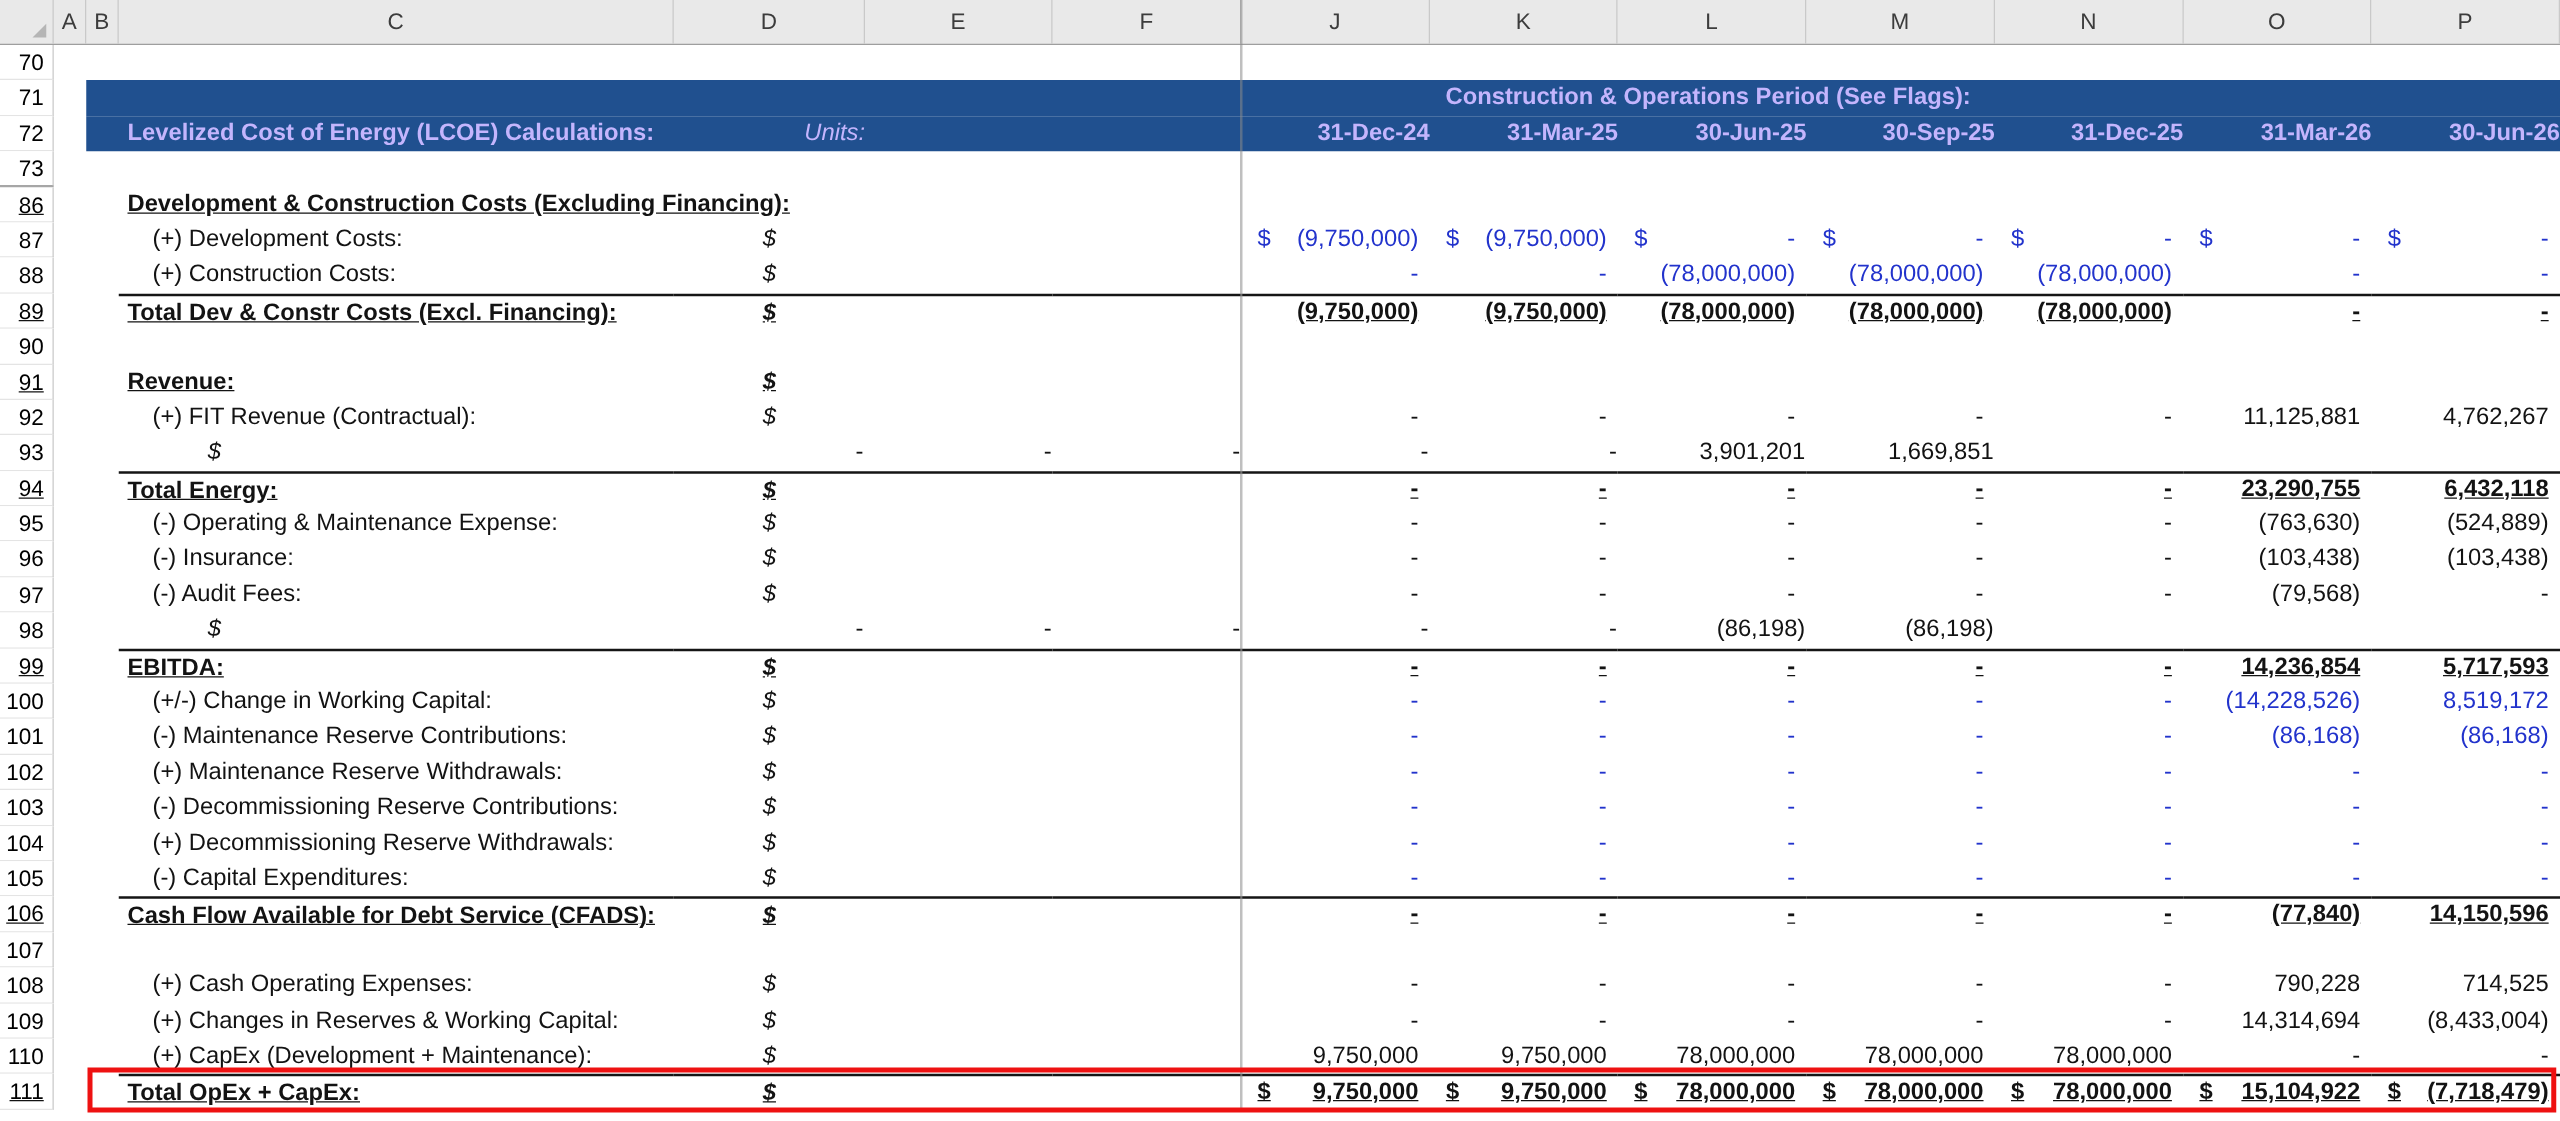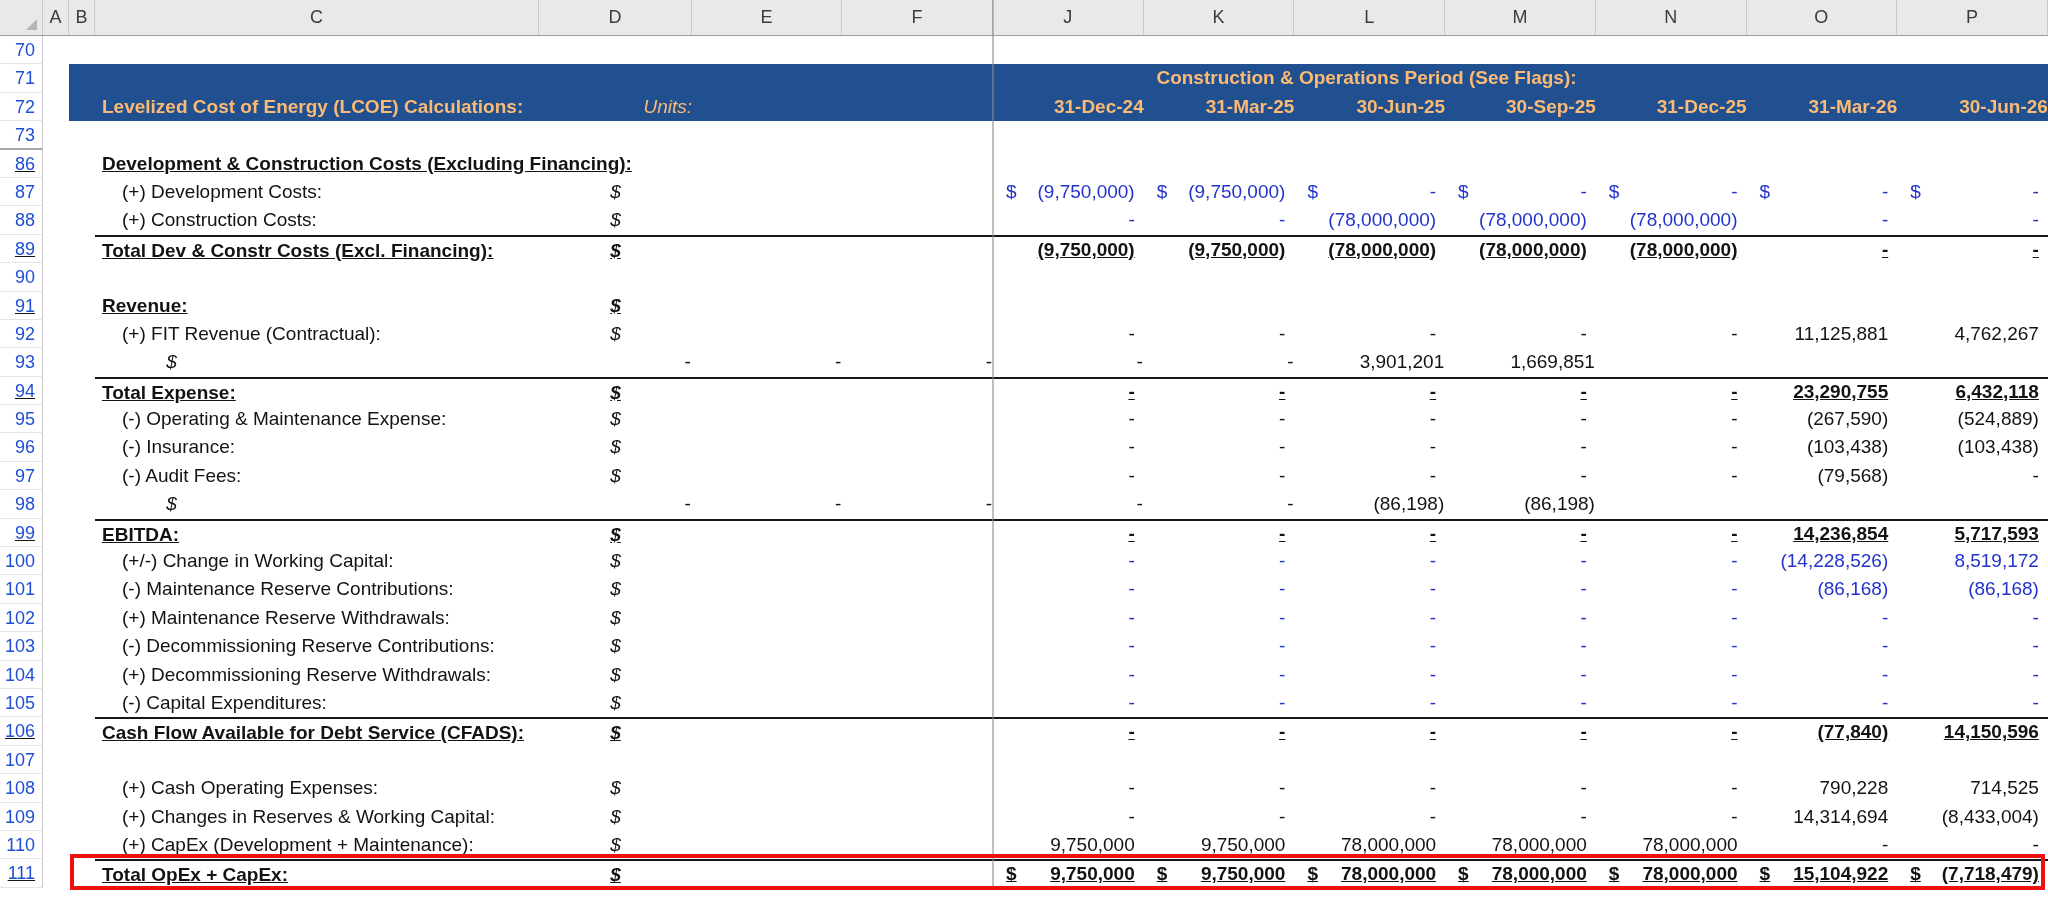--- a/index.html
+++ b/index.html
@@ -22,37 +22,37 @@
       border-left:11px solid transparent;border-bottom:11px solid #b5b5b5;}
 
   
   .row{display:flex;height:28.4px;line-height:28.4px;font-size:19px;color:#131313;
        box-sizing:border-box;white-space:nowrap;}
   .row.bold{font-weight:700;text-decoration:underline;}
   .row.blue .c-val{color:var(--blue);}
   .row.tb .cell{border-top:2px solid #151515;}
 
   .gut{flex:0 0 43px;text-align:right;padding-right:7px;box-sizing:border-box;
-       font-size:18px;font-weight:400;color:#1d4ed8;background:#fff;
+       font-size:18px;font-weight:400;color:#000000;background:#fff;
        border-right:1px solid var(--grid);border-bottom:1px solid #e4e4e4;}
   .gut.brk{border-bottom:2px solid #a6a6a6;}
 
   .sp{flex:0 0 52px;}
   .sp-a{flex:0 0 26px;}
   .cell{box-sizing:border-box;}
   .c-label{flex:0 0 444px;padding-left:7px;overflow:visible;}
   .c-label.ind{padding-left:27px;}
   .c-unit{flex:0 0 153px;text-align:center;font-style:italic;}
   .c-e{flex:0 0 150px;}
   .c-f{flex:0 0 151px;}
   .c-val{flex:0 0 150.714px;display:flex;justify-content:space-between;
          align-items:center;padding:0 9px 0 13px;overflow:hidden;}
 
   
-  .band{flex:1 1 auto;display:flex;background:var(--banner);color:#fdba74;
+  .band{flex:1 1 auto;display:flex;background:var(--banner);color:#c4b5fd;
         position:relative;font-size:19px;}
   .btitle{position:absolute;left:770px;width:1055px;top:0;text-align:center;
           font-weight:700;line-height:28.4px;}
   .b-sp{flex:0 0 26px;}
   .b-c{flex:0 0 444px;padding-left:7px;font-weight:700;box-sizing:border-box;}
   .b-d{flex:0 0 153px;text-align:right;font-weight:400;font-style:italic;}
   .b-e{flex:0 0 150px;}
   .b-f{flex:0 0 151px;}
   .b-date{flex:0 0 150.714px;text-align:right;font-weight:700;}
 
@@ -465,21 +465,21 @@
           <span>3,901,201</span>
         </div>
         <div class="cell c-val">
           <span></span>
           <span>1,669,851</span>
         </div>
       </div>
       <div class="row bold tb">
         <div class="gut">94</div>
         <div class="sp"></div>
-        <div class="cell c-label">Total Expense:</div>
+        <div class="cell c-label">Total Energy:</div>
         <div class="cell c-unit">$</div>
         <div class="cell c-e"></div>
         <div class="cell c-f"></div>
         <div class="cell c-val">
           <span></span>
           <span>-</span>
         </div>
         <div class="cell c-val">
           <span></span>
           <span>-</span>
@@ -527,21 +527,21 @@
         <div class="cell c-val">
           <span></span>
           <span>-</span>
         </div>
         <div class="cell c-val">
           <span></span>
           <span>-</span>
         </div>
         <div class="cell c-val">
           <span></span>
-          <span>(267,590)</span>
+          <span>(763,630)</span>
         </div>
         <div class="cell c-val">
           <span></span>
           <span>(524,889)</span>
         </div>
       </div>
       <div class="row">
         <div class="gut">96</div>
         <div class="sp"></div>
         <div class="cell c-label ind">(-) Insurance:</div>

